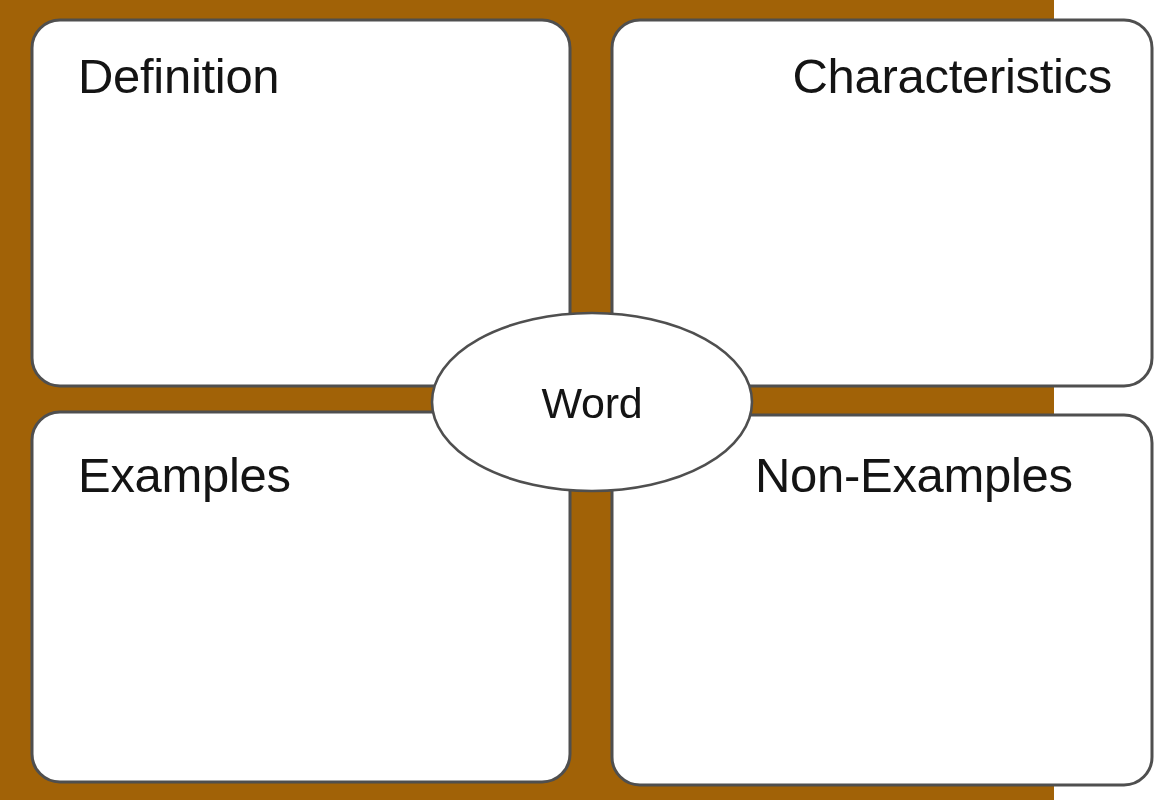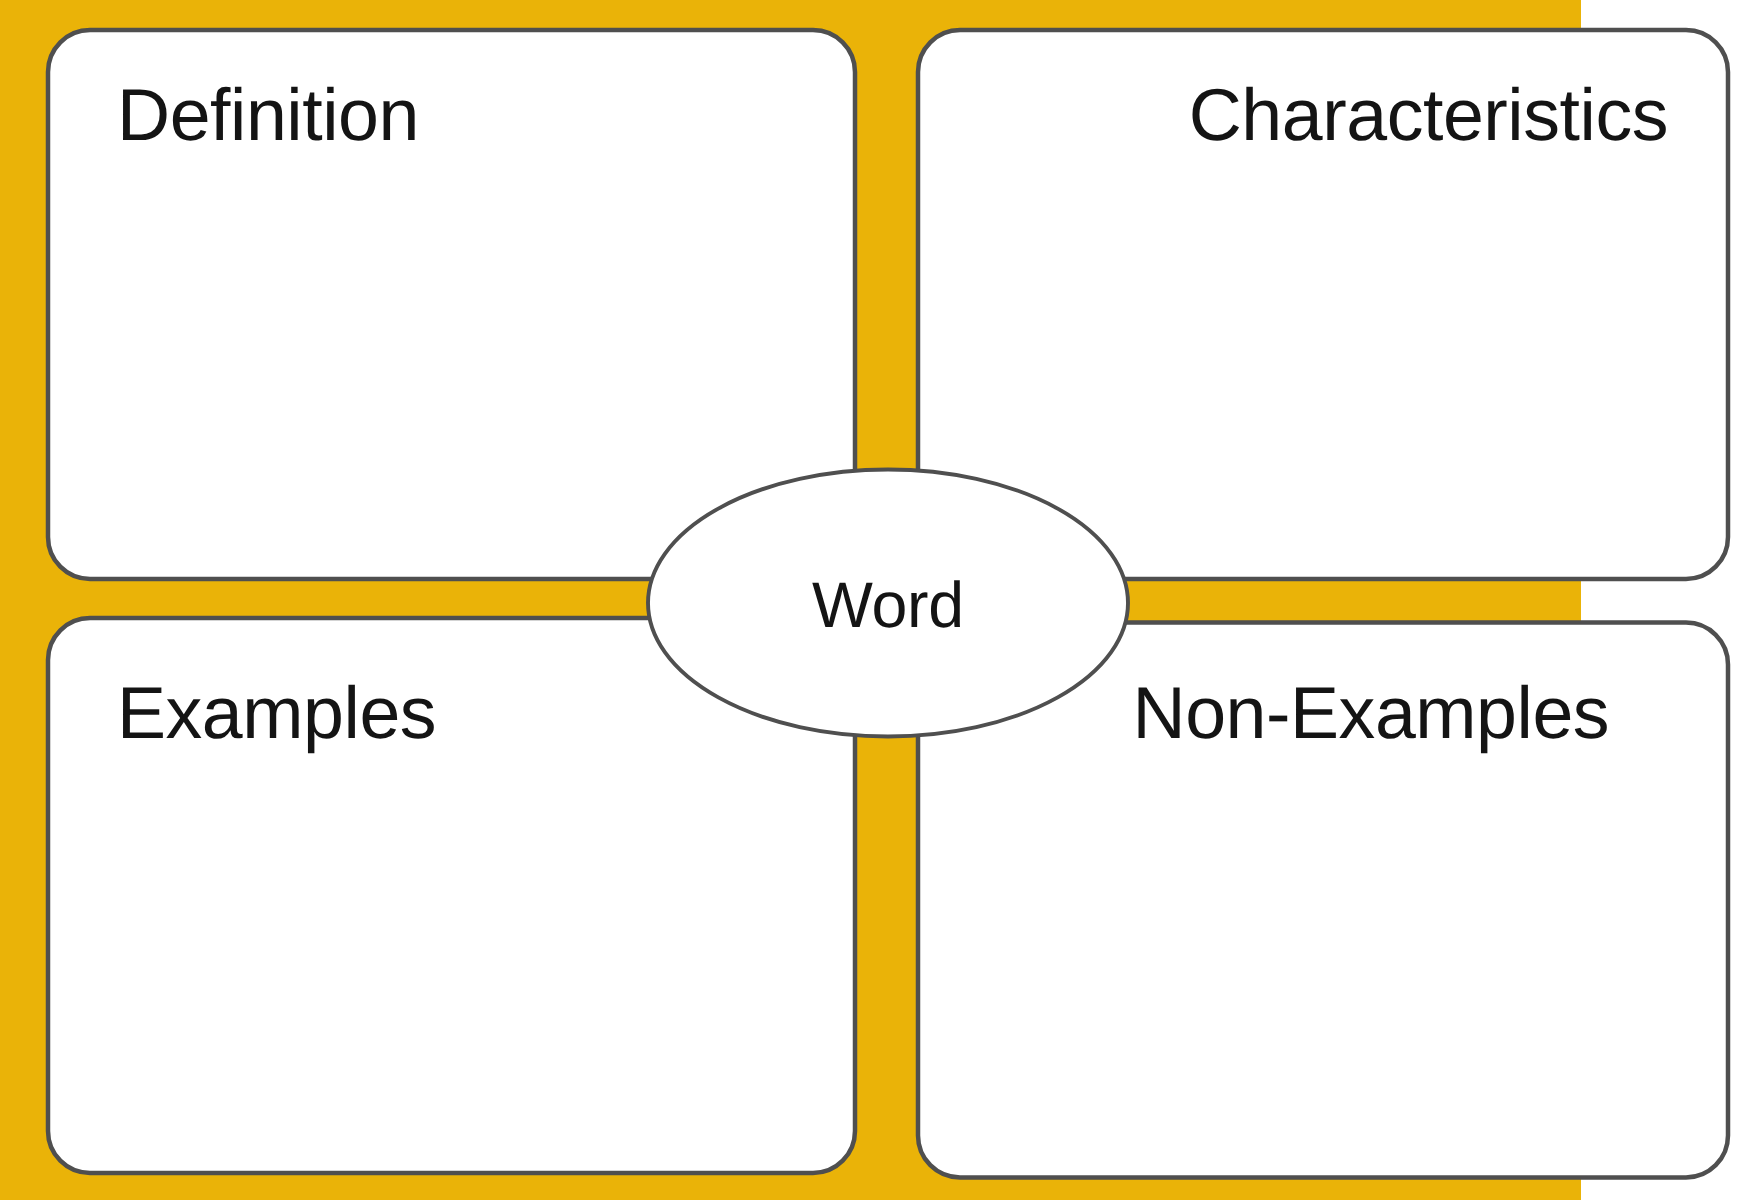--- a/index.html
+++ b/index.html
@@ -11,21 +11,21 @@
   body {
     width: 1176px;
     height: 800px;
     overflow: hidden;
     font-family: "Liberation Sans", sans-serif;
   }
   #frayer-root {
     position: relative;
     width: 1054px;
     height: 800px;
-    background: #eab308;
+    background: #a16207;
   }
   #frayer-svg {
     position: absolute;
     top: 0;
     left: 0;
     width: 1176px;
     height: 800px;
     display: block;
   }
   .quad-shape {

